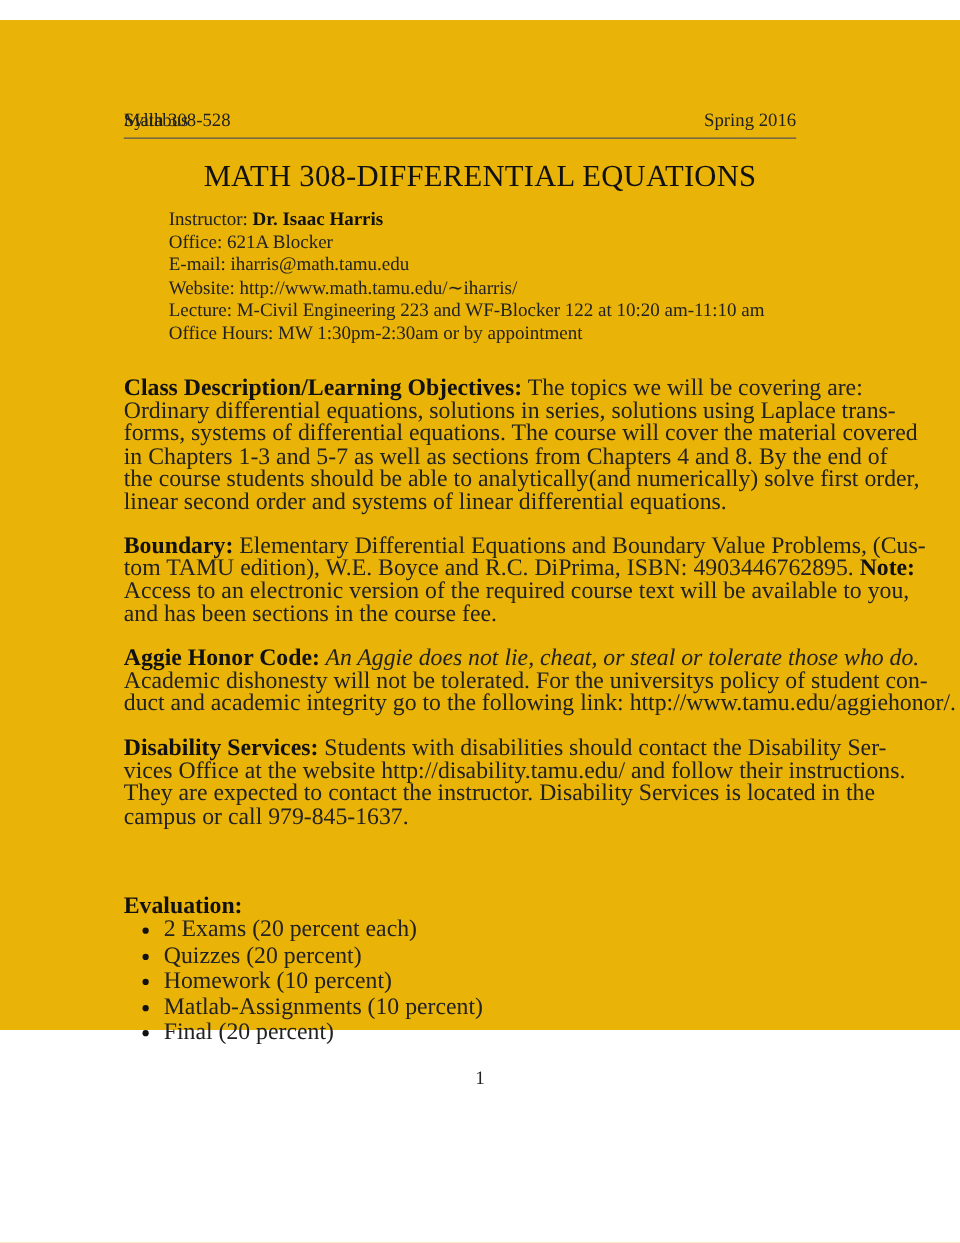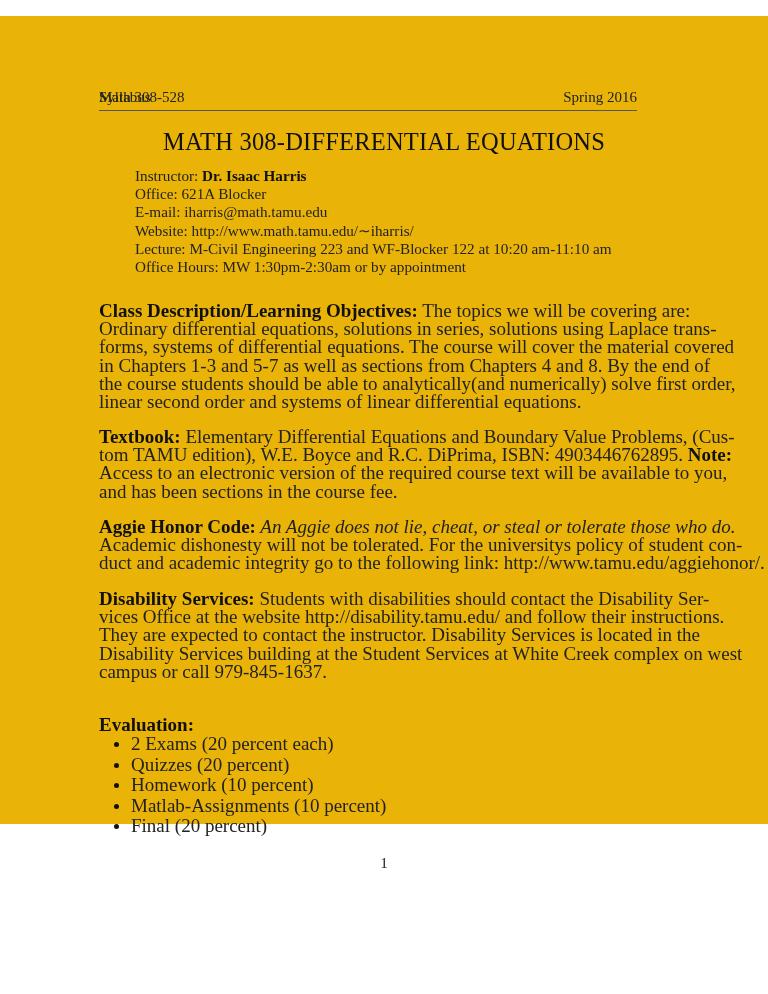--- a/index.html
+++ b/index.html
@@ -146,37 +146,36 @@
   <div class="section" style="top:286px;">
     <span class="line"><b>Class Description/Learning Objectives:</b><span> The topics we will be covering are:</span></span>
     <span class="line">Ordinary differential equations, solutions in series, solutions using Laplace trans-</span>
     <span class="line">forms, systems of differential equations. The course will cover the material covered</span>
     <span class="line">in Chapters 1-3 and 5-7 as well as sections from Chapters 4 and 8. By the end of</span>
     <span class="line">the course students should be able to analytically(and numerically) solve first order,</span>
     <span class="line last">linear second order and systems of linear differential equations.</span>
   </div>
 
   <div class="section" style="top:412px;">
-    <span class="line"><b>Textbook:</b><span> Elementary Differential Equations and Boundary Value Problems, (Cus-</span></span>
+    <span class="line"><b>Boundary:</b><span> Elementary Differential Equations and Boundary Value Problems, (Cus-</span></span>
     <span class="line"><span>tom TAMU edition), W.E. Boyce and R.C. DiPrima, ISBN: 4903446762895. </span><b>Note:</b></span>
     <span class="line">Access to an electronic version of the required course text will be available to you,</span>
     <span class="line last">and has been sections in the course fee.</span>
   </div>
 
   <div class="section" style="top:502px;">
     <span class="line last"><b>Aggie Honor Code:</b><i> An Aggie does not lie, cheat, or steal or tolerate those who do.</i></span>
     <span class="line">Academic dishonesty will not be tolerated. For the universitys policy of student con-</span>
     <span class="line">duct and academic integrity go to the following link: http://www.tamu.edu/aggiehonor/.</span>
   </div>
 
   <div class="section" style="top:574px;">
     <span class="line"><b>Disability Services:</b><span> Students with disabilities should contact the Disability Ser-</span></span>
     <span class="line">vices Office at the website http://disability.tamu.edu/ and follow their instructions.</span>
     <span class="line">They are expected to contact the instructor. Disability Services is located in the</span>
-    <span class="line">Disability Services building at the Student Services at White Creek complex on west</span>
     <span class="line last">campus or call 979-845-1637.</span>
   </div>
 
   <div class="section" style="top:700px;">
     <b>Evaluation:</b>
     <ul class="eval-list">
       <li><span class="bullet"></span><span>2 Exams (20 percent each)</span></li>
       <li><span class="bullet"></span><span>Quizzes (20 percent)</span></li>
       <li><span class="bullet"></span><span>Homework (10 percent)</span></li>
       <li><span class="bullet"></span><span>Matlab-Assignments (10 percent)</span></li>

